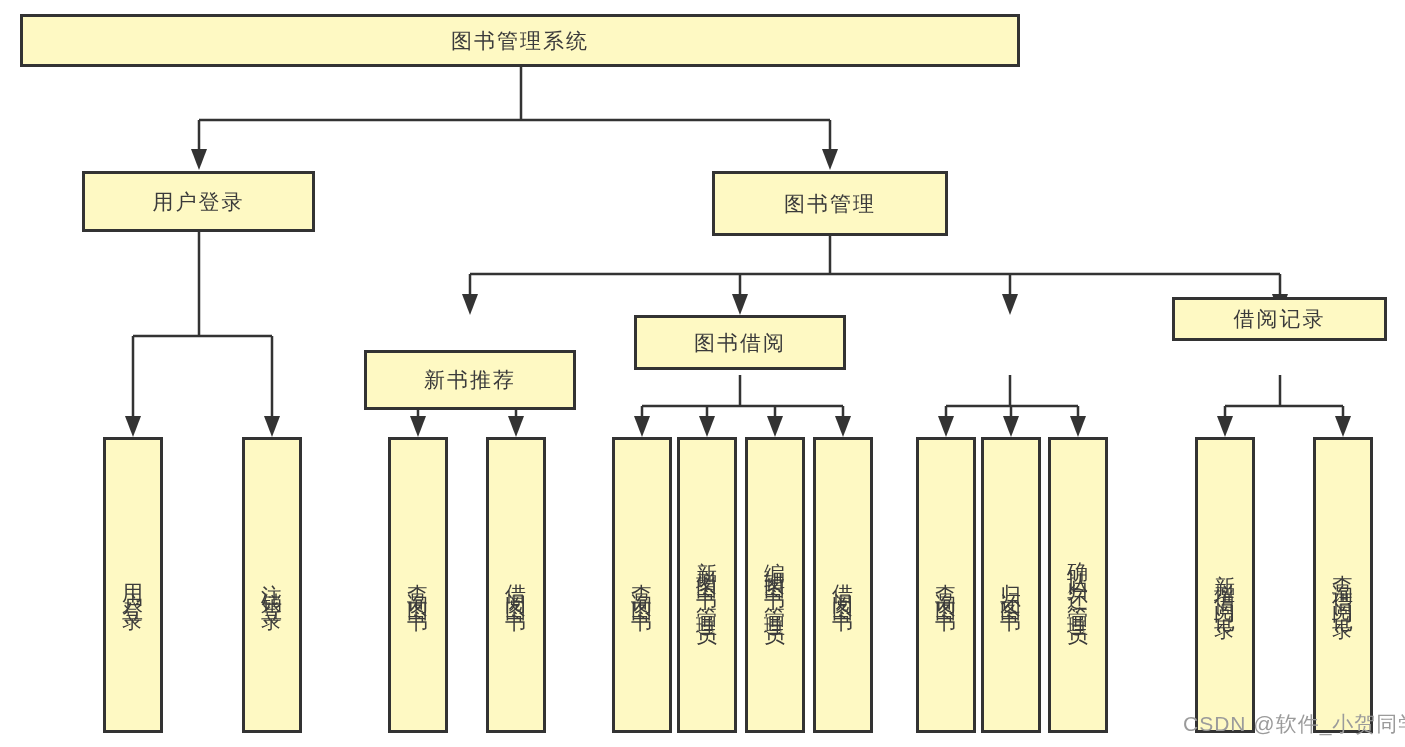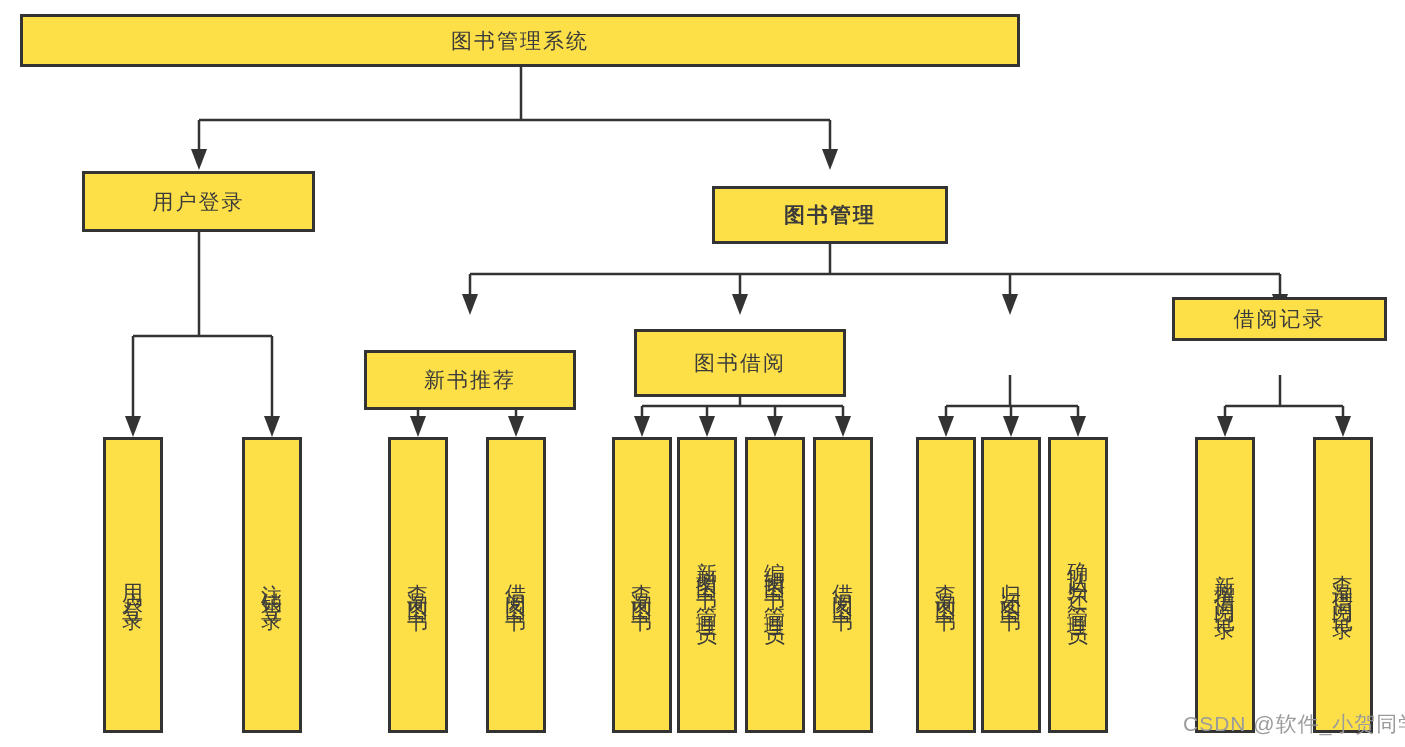--- a/index.html
+++ b/index.html
@@ -5,21 +5,21 @@
   html,body { margin:0; padding:0; background:var(--background,#fff); }
   .stage {
     position:relative; width:1405px; height:747px;
     background:var(--background,#fff);
     font-family:"Liberation Sans", sans-serif;
     overflow:hidden;
   }
   .box {
     position:absolute; box-sizing:border-box;
     border:3px solid var(--line,#333);
-    background:#fde047;
+    background:#fef9c3;
     display:flex; align-items:center; justify-content:center;
     color:var(--text,#3b3b3b);
     font-size:21px;
     z-index:1;
   }
   .hbox { letter-spacing:2px; }
   .vbox span {
     writing-mode:vertical-rl;
     letter-spacing:9px;
     line-height:1;
@@ -82,24 +82,24 @@
     <g>
       <path d="M1280 375 V406 M1225 406 H1343 M1225 406 V420 M1343 406 V420"></path>
       <polygon points="1217,416 1233,416 1225,437"></polygon>
       <polygon points="1335,416 1351,416 1343,437"></polygon>
     </g>
   </svg>
 
   <div class="box hbox" style="left:20px; top:14px; width:1000px; height:53px;">图书管理系统</div>
 
   <div class="box hbox" style="left:82px; top:171px; width:233px; height:61px;">用户登录</div>
-  <div class="box hbox" style="left:712px; top:186px; width:236px; height:58px;font-weight:bold;">图书管理</div>
+  <div class="box hbox" style="left:712px; top:171px; width:236px; height:65px;">图书管理</div>
 
   <div class="box hbox" style="left:364px; top:315px; width:212px; height:60px;margin-top:35px;">新书推荐</div>
-  <div class="box hbox" style="left:634px; top:329px; width:212px; height:68px;">图书借阅</div>
+  <div class="box hbox" style="left:634px; top:315px; width:212px; height:55px;">图书借阅</div>
   <div class="box hbox" style="left:1172px; top:297px; width:215px; height:44px;">借阅记录</div>
 
   <div class="box vbox" style="left:103px; top:437px; width:60px; height:296px;">
     <span>用户登录</span>
   </div>
   <div class="box vbox" style="left:242px; top:437px; width:60px; height:296px;">
     <span>注销登录</span>
   </div>
 
   <div class="box vbox" style="left:388px; top:437px; width:60px; height:296px;">

